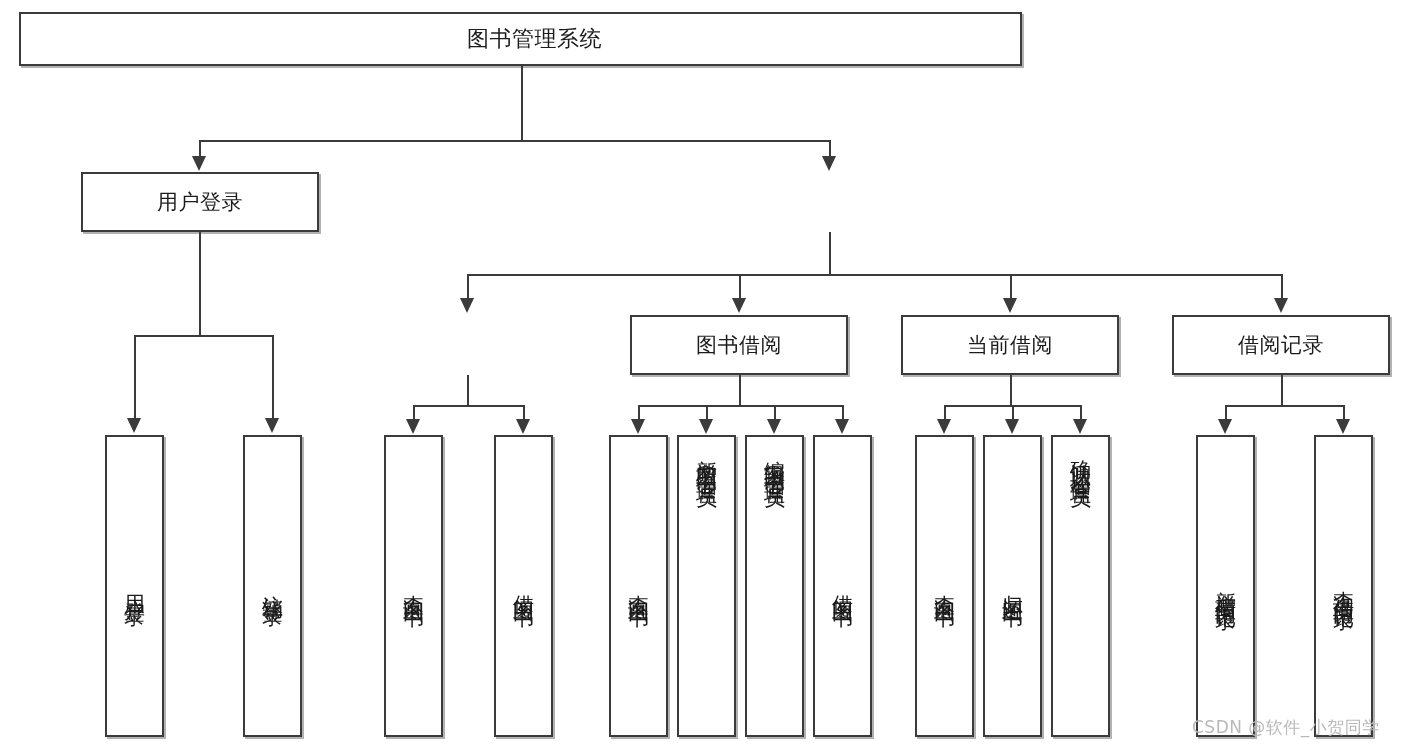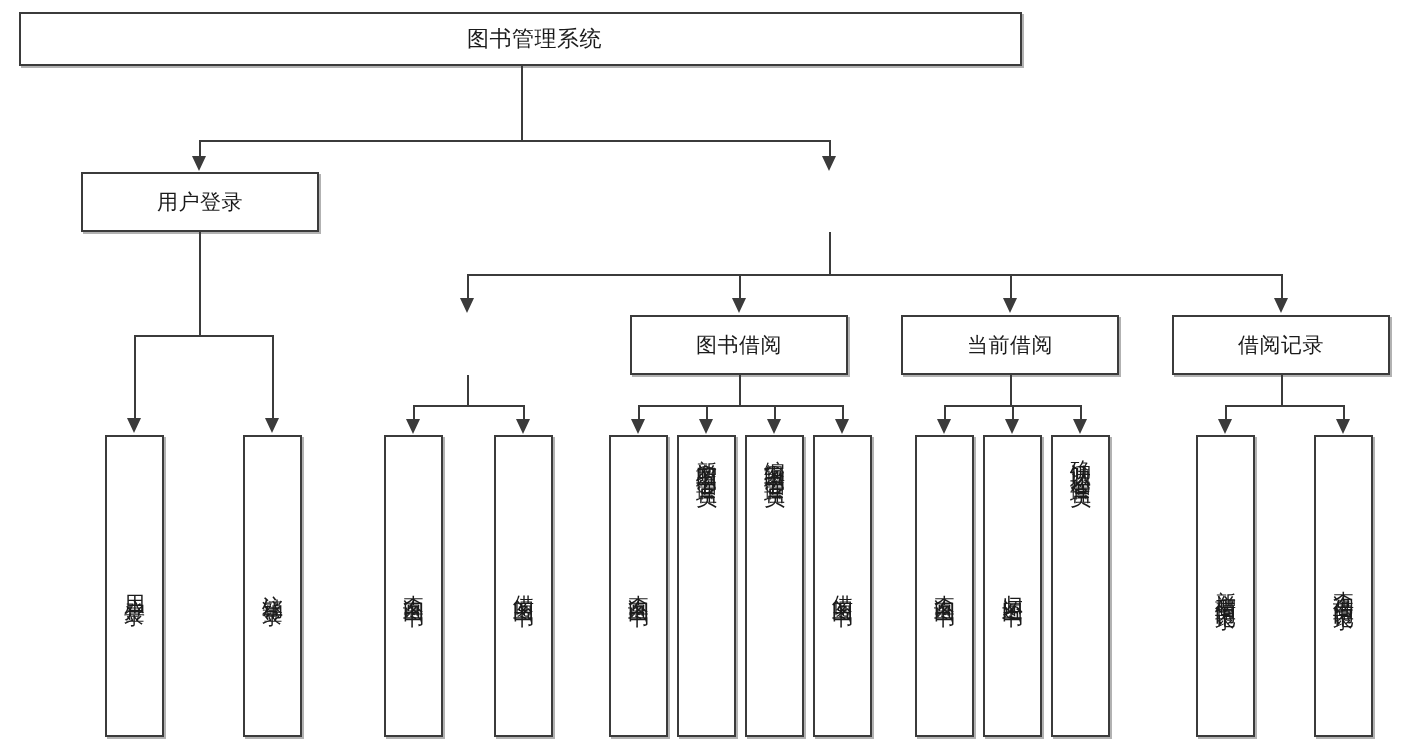--- a/index.html
+++ b/index.html
@@ -213,14 +213,15 @@
     <span class="vtext">确认归还（管理员）</span>
   </div>
 
   <div class="node leaf centered" style="left:1196px; top:435px; width:59px; height:302px;">
     <span class="vtext">新增借阅记录</span>
   </div>
   <div class="node leaf centered" style="left:1314px; top:435px; width:59px; height:302px;">
     <span class="vtext">查询借阅记录</span>
   </div>
 
+  <div id="watermark" style="left:1192px; top:716px;">CSDN @软件_小贺同学</div>
 
 </div>
 
 </body></html>

